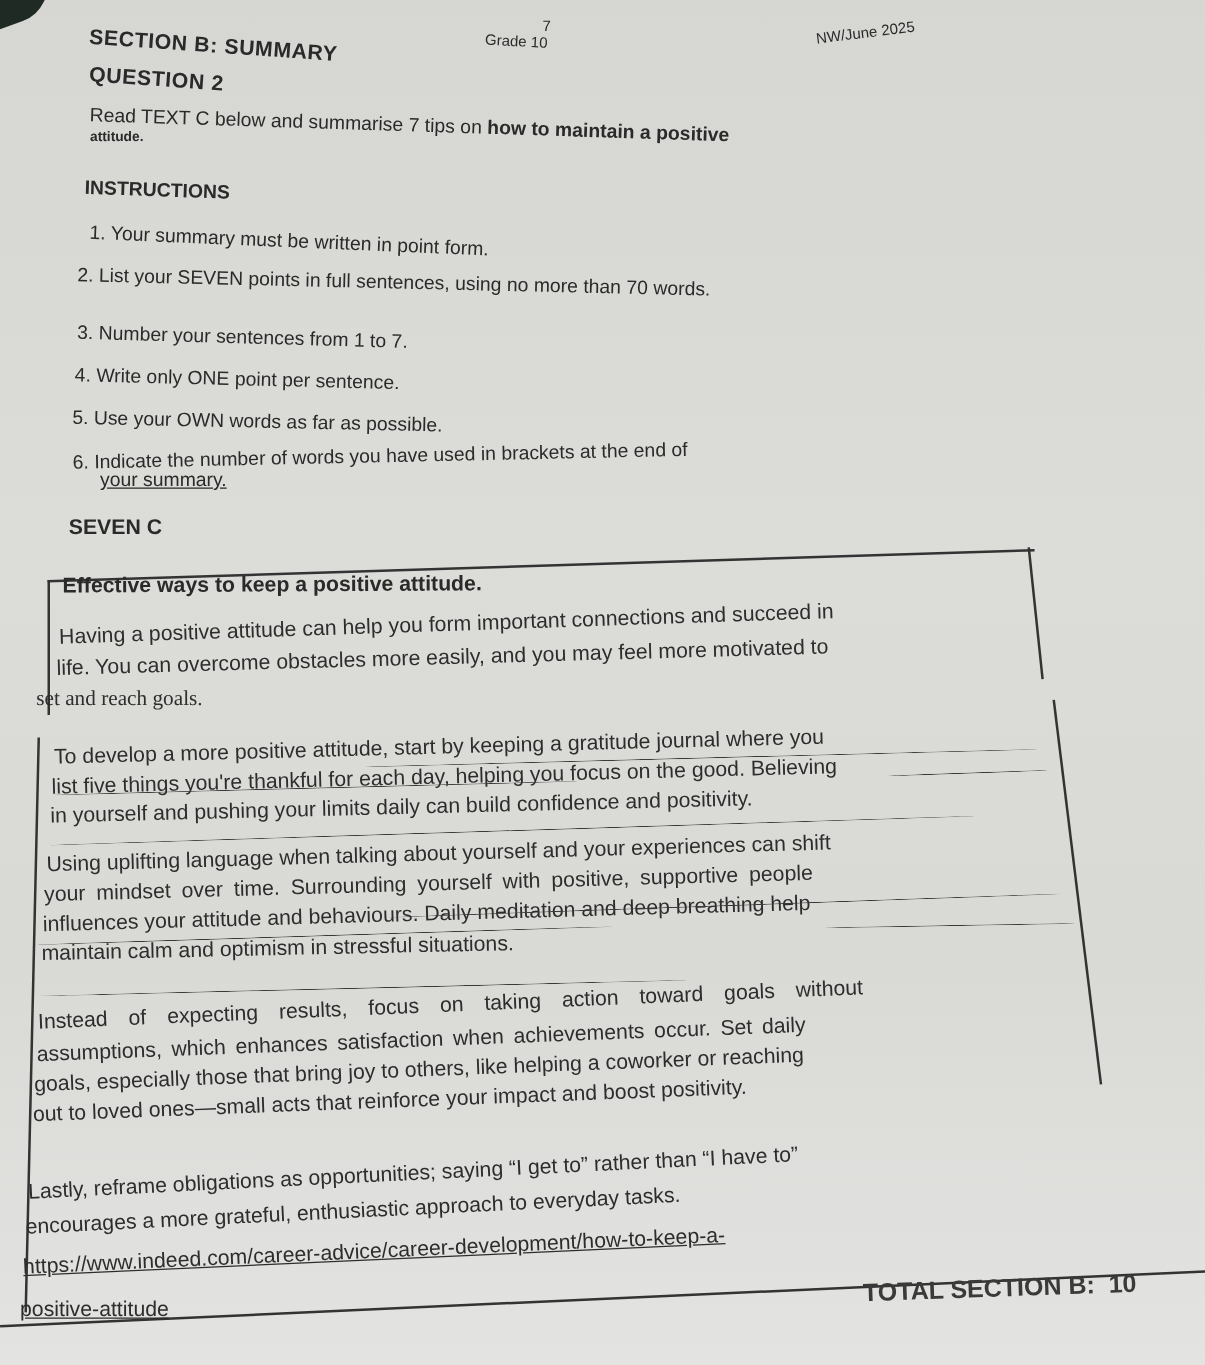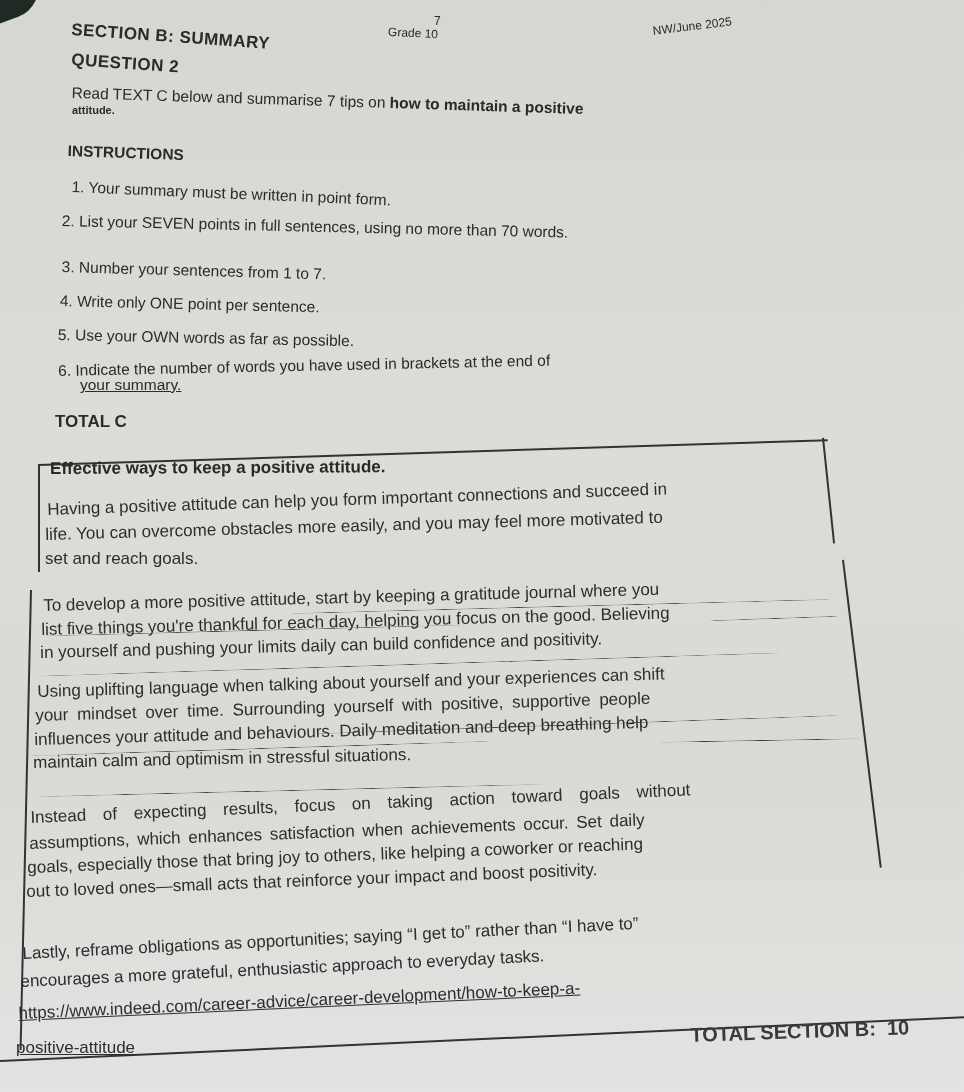--- a/index.html
+++ b/index.html
@@ -102,34 +102,34 @@
 
   <div class="abs instructions-title">INSTRUCTIONS</div>
   <div class="abs instr" style="left:72px; top:178px; transform:rotate(2.4deg);">1. Your summary must be written in point form.</div>
   <div class="abs instr" style="left:62px; top:212px; transform:rotate(1.3deg);">2. List your SEVEN points in full sentences, using no more than 70 words.</div>
   <div class="abs instr" style="left:62px; top:258px; transform:rotate(1.6deg);">3. Number your sentences from 1 to 7.</div>
   <div class="abs instr" style="left:60px; top:292px; transform:rotate(1.4deg);">4. Write only ONE point per sentence.</div>
   <div class="abs instr" style="left:58px; top:326px; transform:rotate(1.2deg);">5. Use your OWN words as far as possible.</div>
   <div class="abs instr" style="left:58px; top:362px; transform:rotate(-1.2deg);">6. Indicate the number of words you have used in brackets at the end of</div>
   <div class="abs instr" style="left:80px; top:376px;text-decoration:underline;">your summary.</div>
 
-  <div class="abs textc-title">TOTAL C</div>
+  <div class="abs textc-title">SEVEN C</div>
 
   <div class="box-line" style="left:38px; top:464px; width:790px; height:1.5px; transform:rotate(-1.8deg); transform-origin:left top;"></div>
   <div class="box-line" style="left:38px; top:464px; width:1.5px; height:108px;"></div>
   <div class="box-line" style="left:30px; top:590px; width:1.5px; height:460px; transform:rotate(1.3deg); transform-origin:left top;"></div>
   <div class="box-line" style="left:822px; top:438px; width:1.5px; height:106px; transform:rotate(-6deg); transform-origin:left top;"></div>
   <div class="box-line" style="left:842px; top:560px; width:1.5px; height:310px; transform:rotate(-7deg); transform-origin:left top;"></div>
   <div class="box-line" style="left:0px; top:1060px; width:965px; height:1.5px; transform:rotate(-2.6deg); transform-origin:left top;"></div>
 
   <div class="abs article-title">Effective ways to keep a positive attitude.</div>
 
   <div class="abs article" style="left:47px; top:500px; transform:rotate(-1.9deg);">Having a positive attitude can help you form important connections and succeed in</div>
   <div class="abs article" style="left:45px; top:525px; transform:rotate(-1.6deg);">life. You can overcome obstacles more easily, and you may feel more motivated to</div>
-  <div class="abs article" style="left:45px; top:549px;">set and reach goals.</div>
+  <div class="abs article" style="left:29px; top:549px;font-family:Liberation Serif, serif;">set and reach goals.</div>
 
   <div class="abs article" style="left:43px; top:596px; transform:rotate(-1.5deg);">To develop a more positive attitude, start by keeping a gratitude journal where you</div>
   <div class="abs article" style="left:41px; top:620px; transform:rotate(-1.5deg);">list five things you're thankful for each day, helping you focus on the good. Believing</div>
   <div class="abs article" style="left:40px; top:643px; transform:rotate(-1.4deg);">in yourself and pushing your limits daily can build confidence and positivity.</div>
 
   <div class="pen" style="left:290px; top:606px; width:540px; transform:rotate(-1.5deg);"></div>
   <div class="pen" style="left:42px; top:630px; width:420px; transform:rotate(-1.5deg);"></div>
   <div class="pen" style="left:710px; top:618px; width:128px; transform:rotate(-2deg);"></div>
   <div class="pen" style="left:40px; top:664px; width:740px; transform:rotate(-1.8deg);"></div>
 

